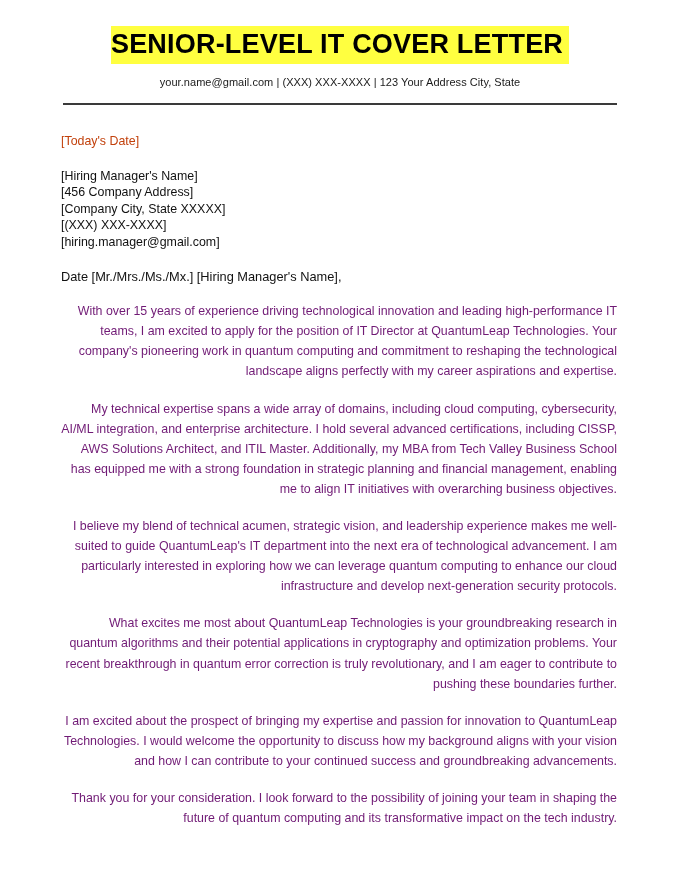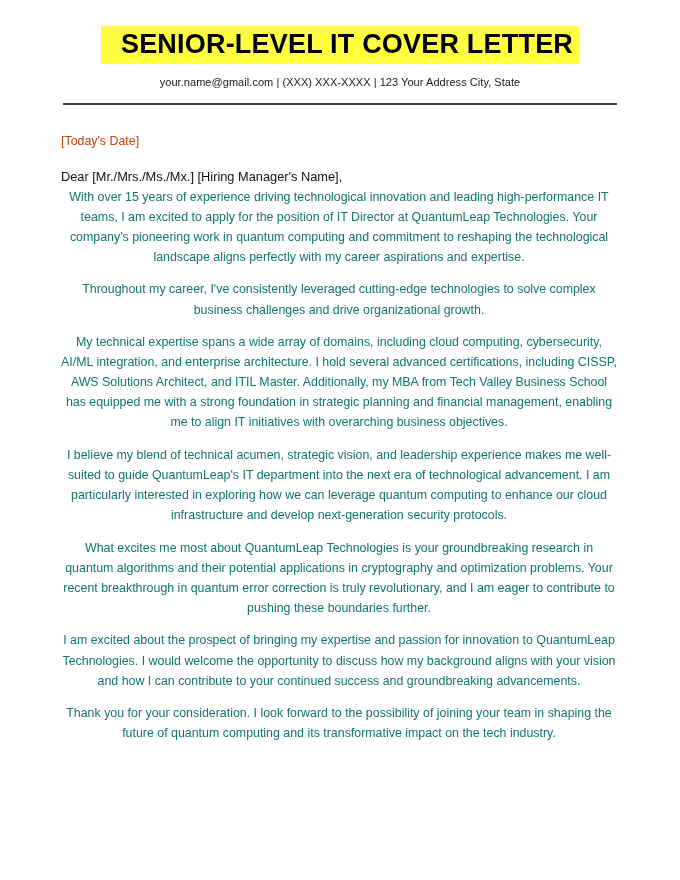--- a/index.html
+++ b/index.html
@@ -30,21 +30,21 @@
   .title-row {
     text-align: center;
   }
   .doc-title {
     display: inline-block;
     font-size: 27px;
     font-weight: bold;
     letter-spacing: 0.2px;
     color: #000000;
     background: #ffff40;
-    padding: 2px 6px 3px 20px;
+    padding: 2px 6px 3px 0;
     line-height: 1.22;
     white-space: nowrap;
   }
   .contact-line {
     text-align: center;
     font-size: 11px;
     color: #1a1a1a;
     margin-top: 12px;
     letter-spacing: 0.05px;
   }
@@ -78,47 +78,53 @@
 
   .salutation {
     font-size: 12.8px;
     margin-top: 19px;
     color: #111111;
   }
 
   .paragraph {
     font-size: 12.4px;
     line-height: 1.62;
-    margin-top: 3px;
-    color: #0f766e;
-    text-align: center;
+    margin-top: 17px;
+    color: #701a75;
+    text-align: right;
   }
 </style>
 </head>
 <body>
 
 <div class="page">
 
   <div class="header">
     <div class="title-row">
       <span class="doc-title">SENIOR-LEVEL IT COVER LETTER</span>
     </div>
     <div class="contact-line">your.name@gmail.com | (XXX) XXX-XXXX | 123 Your Address City, State</div>
     <div class="header-rule"></div>
   </div>
 
   <div class="body-wrap">
 
     <div class="date-line">[Today's Date]</div>
 
+    <div class="recipient-block">
+      <div class="recipient-line">[Hiring Manager's Name]</div>
+      <div class="recipient-line">[456 Company Address]</div>
+      <div class="recipient-line">[Company City, State XXXXX]</div>
+      <div class="recipient-line">[(XXX) XXX-XXXX]</div>
+      <div class="recipient-line">[hiring.manager@gmail.com]</div>
+    </div>
 
-    <div class="salutation">Dear [Mr./Mrs./Ms./Mx.] [Hiring Manager's Name],</div>
+    <div class="salutation">Date [Mr./Mrs./Ms./Mx.] [Hiring Manager's Name],</div>
 
     <p class="paragraph">With over 15 years of experience driving technological innovation and leading high-performance IT teams, I am excited to apply for the position of IT Director at QuantumLeap Technologies. Your company's pioneering work in quantum computing and commitment to reshaping the technological landscape aligns perfectly with my career aspirations and expertise.</p>
-    <p class="paragraph">Throughout my career, I've consistently leveraged cutting-edge technologies to solve complex business challenges and drive organizational growth.</p>
     <p class="paragraph">My technical expertise spans a wide array of domains, including cloud computing, cybersecurity, AI/ML integration, and enterprise architecture. I hold several advanced certifications, including CISSP, AWS Solutions Architect, and ITIL Master. Additionally, my MBA from Tech Valley Business School has equipped me with a strong foundation in strategic planning and financial management, enabling me to align IT initiatives with overarching business objectives.</p>
     <p class="paragraph">I believe my blend of technical acumen, strategic vision, and leadership experience makes me well-suited to guide QuantumLeap's IT department into the next era of technological advancement. I am particularly interested in exploring how we can leverage quantum computing to enhance our cloud infrastructure and develop next-generation security protocols.</p>
     <p class="paragraph">What excites me most about QuantumLeap Technologies is your groundbreaking research in quantum algorithms and their potential applications in cryptography and optimization problems. Your recent breakthrough in quantum error correction is truly revolutionary, and I am eager to contribute to pushing these boundaries further.</p>
     <p class="paragraph">I am excited about the prospect of bringing my expertise and passion for innovation to QuantumLeap Technologies. I would welcome the opportunity to discuss how my background aligns with your vision and how I can contribute to your continued success and groundbreaking advancements.</p>
     <p class="paragraph">Thank you for your consideration. I look forward to the possibility of joining your team in shaping the future of quantum computing and its transformative impact on the tech industry.</p>
 
   </div>
 </div>
 
 </body></html>

